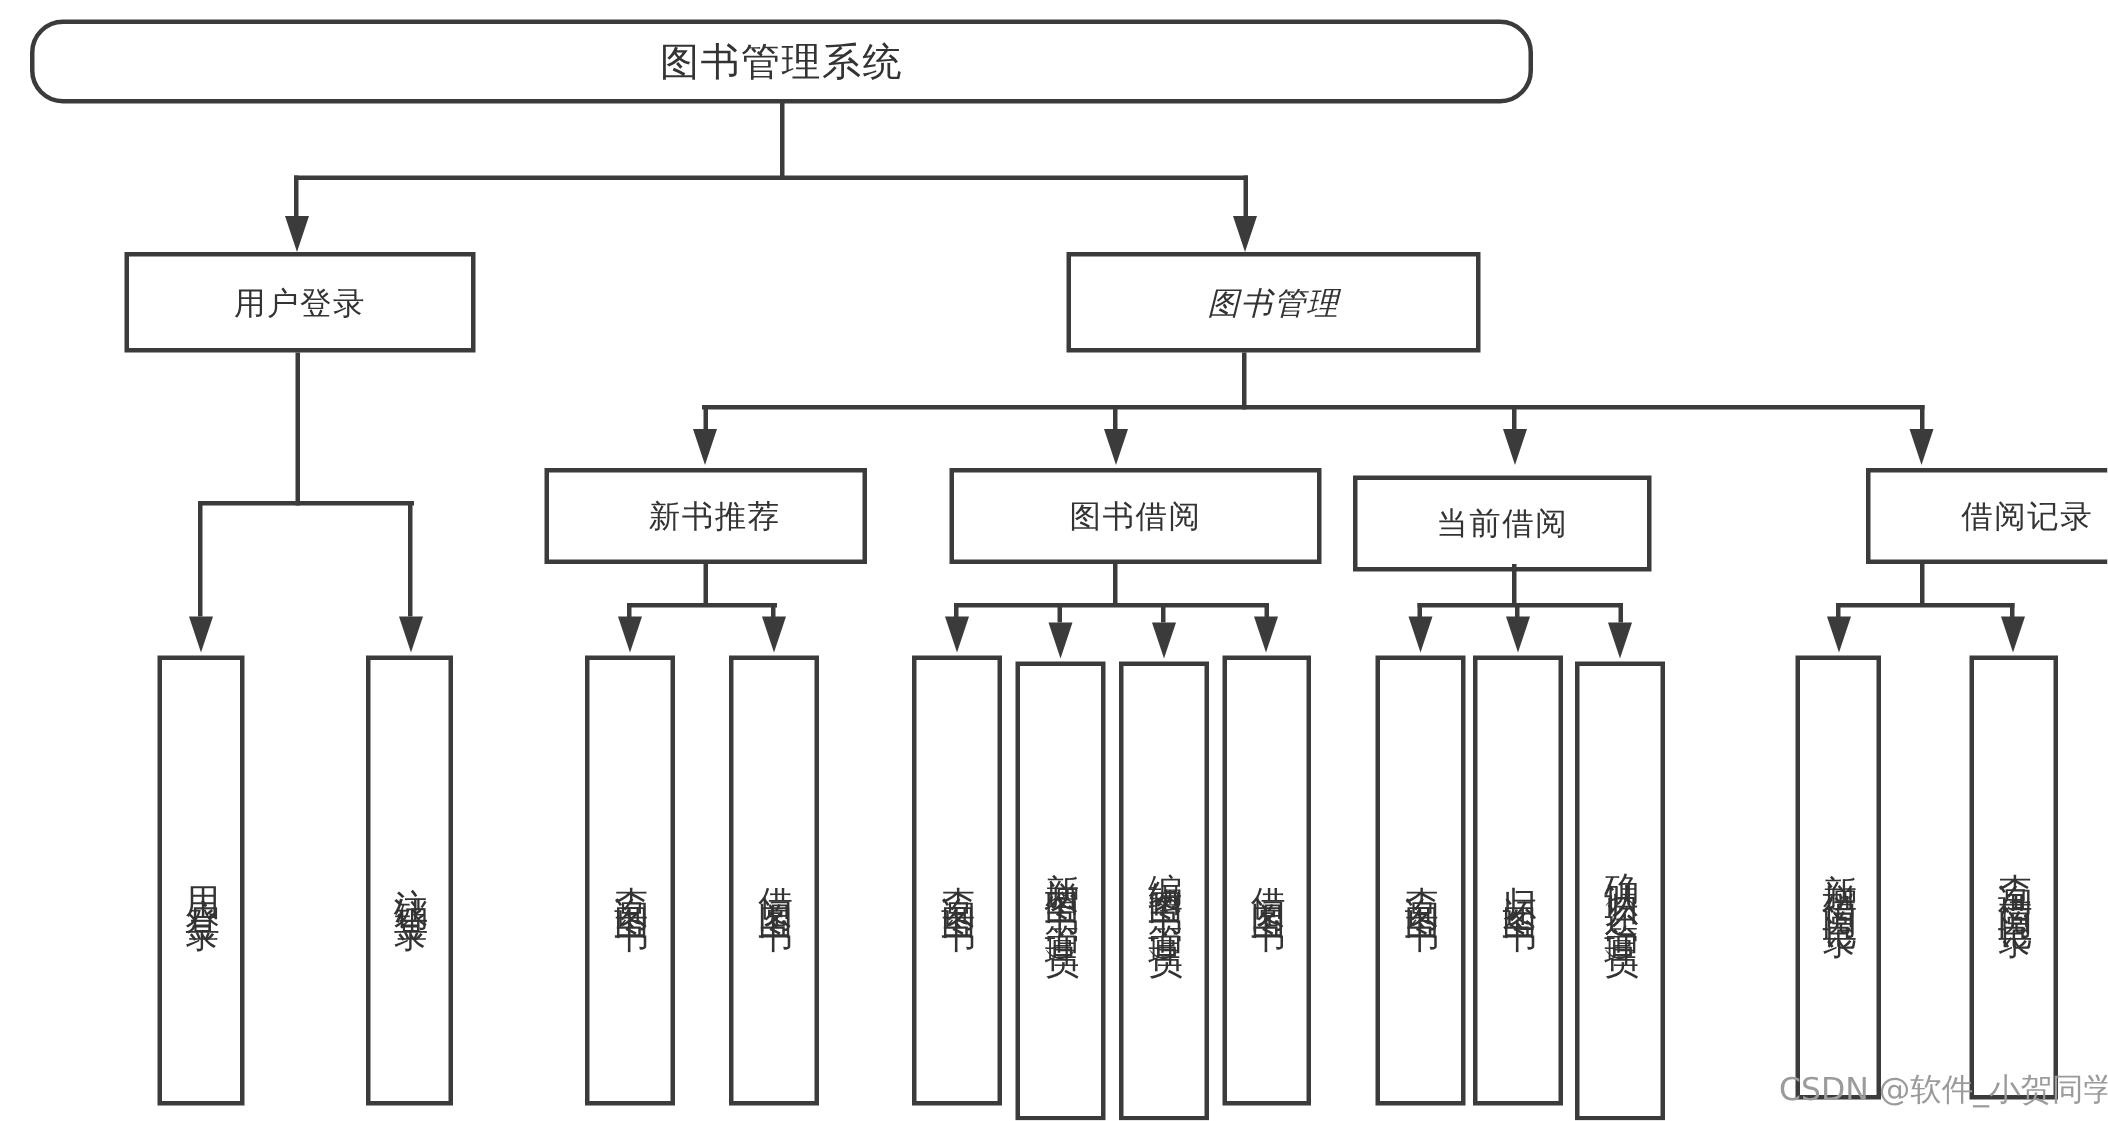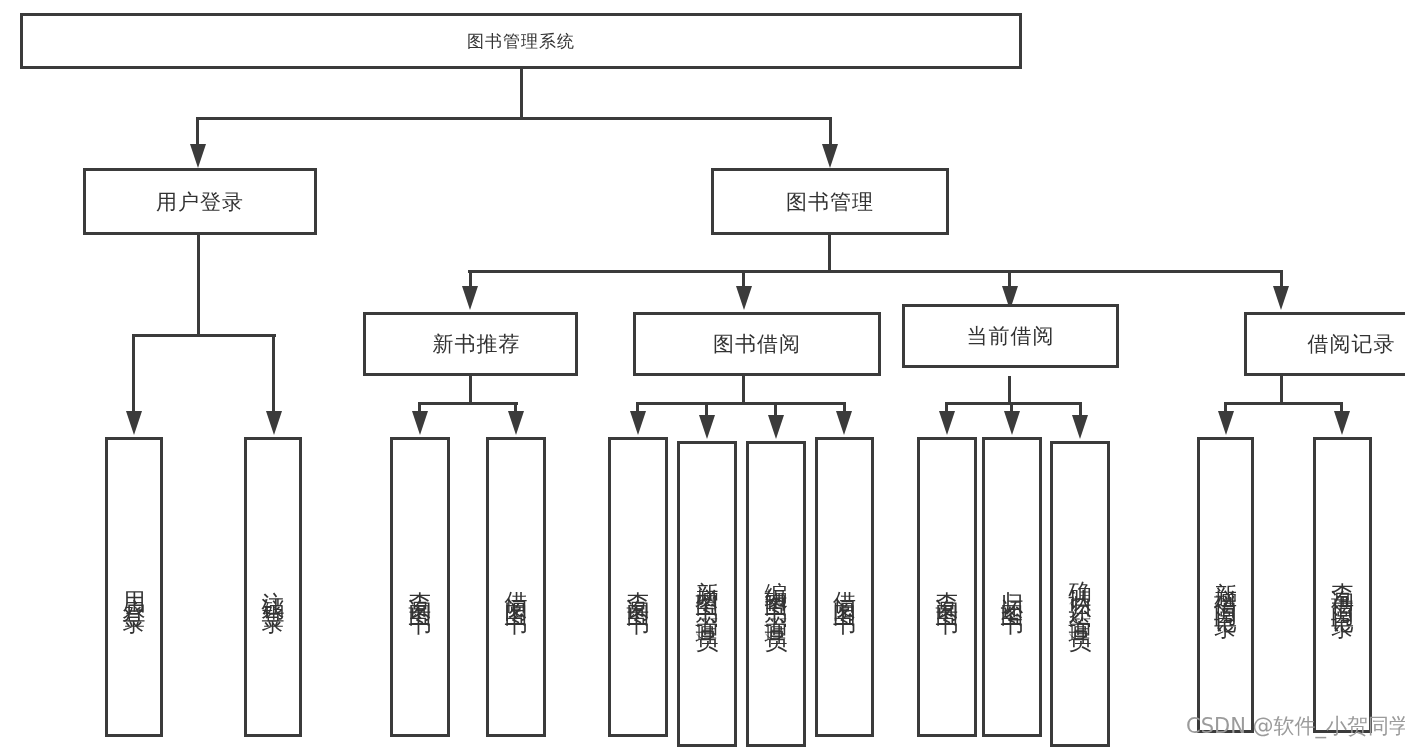--- a/index.html
+++ b/index.html
@@ -36,35 +36,35 @@
   .watermark{
     position:absolute;left:1186px;top:712px;
     font-size:21px;color:#9b9b9b;white-space:nowrap;z-index:5;
   }
 </style>
 </head>
 <body>
 
 <div class="stage">
 
-  <div class="hnode" style="left:20px;top:13px;width:1002px;height:56px;font-size:17px;">
+  <div class="hnode" style="left:20px;top:13px;width:1002px;height:56px;font-size:26px;border-radius:22px;">
     <span>图书管理系统</span>
   </div>
 
   <div class="line" style="left:520px;top:68px;width:3px;height:50px;"></div>
   <div class="line" style="left:196px;top:117px;width:636px;height:3px;"></div>
   <div class="line" style="left:196px;top:117px;width:3px;height:28px;"></div>
   <div class="arrow" style="left:190px;top:144px;"></div>
   <div class="line" style="left:829px;top:117px;width:3px;height:28px;"></div>
   <div class="arrow" style="left:822px;top:144px;"></div>
 
   <div class="hnode" style="left:83px;top:168px;width:234px;height:67px;">
     <span>用户登录</span>
   </div>
-  <div class="hnode" style="left:711px;top:168px;width:238px;height:67px;">
+  <div class="hnode" style="left:711px;top:168px;width:276px;height:67px;font-style:italic;">
     <span>图书管理</span>
   </div>
 
   <div class="line" style="left:197px;top:235px;width:3px;height:102px;"></div>
   <div class="line" style="left:132px;top:334px;width:144px;height:3px;"></div>
   <div class="line" style="left:132px;top:334px;width:3px;height:77px;"></div>
   <div class="arrow" style="left:126px;top:411px;"></div>
   <div class="line" style="left:272px;top:334px;width:3px;height:77px;"></div>
   <div class="arrow" style="left:266px;top:411px;"></div>
 
@@ -78,21 +78,21 @@
   <div class="arrow" style="left:1002px;top:286px;"></div>
   <div class="line" style="left:1280px;top:270px;width:3px;height:17px;"></div>
   <div class="arrow" style="left:1273px;top:286px;"></div>
 
   <div class="hnode" style="left:363px;top:312px;width:215px;height:64px;padding-left:12px;">
     <span>新书推荐</span>
   </div>
   <div class="hnode" style="left:633px;top:312px;width:248px;height:64px;">
     <span>图书借阅</span>
   </div>
-  <div class="hnode" style="left:902px;top:304px;width:217px;height:64px;">
+  <div class="hnode" style="left:902px;top:317px;width:199px;height:64px;">
     <span>当前借阅</span>
   </div>
   <div class="hnode" style="left:1244px;top:312px;width:215px;height:64px;">
     <span>借阅记录</span>
   </div>
 
   <div class="line" style="left:469px;top:376px;width:3px;height:28px;"></div>
   <div class="line" style="left:418px;top:402px;width:100px;height:3px;"></div>
   <div class="line" style="left:418px;top:402px;width:3px;height:10px;"></div>
   <div class="arrow" style="left:412px;top:411px;"></div>

